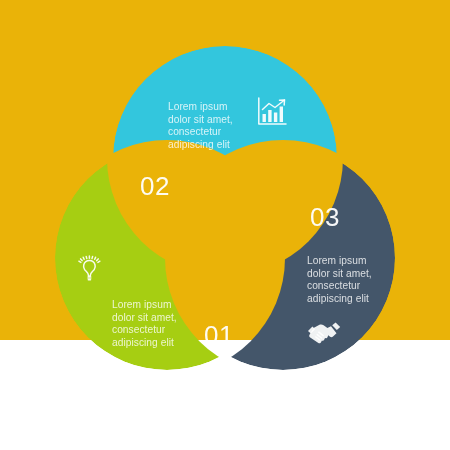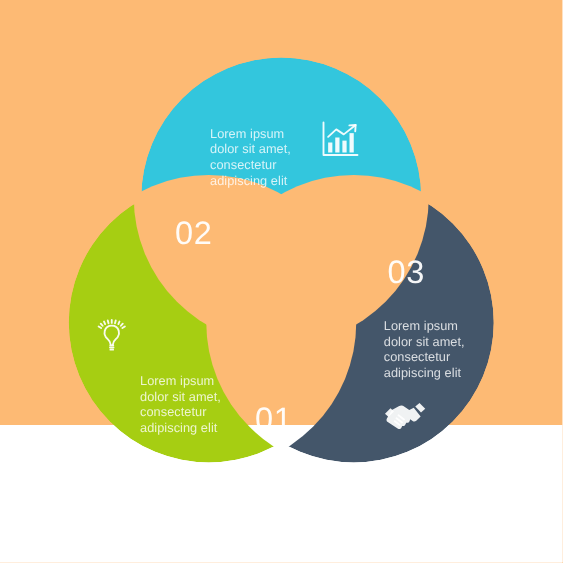--- a/index.html
+++ b/index.html
@@ -10,21 +10,21 @@
   body {
     width: 450px;
     height: 450px;
     font-family: "Liberation Sans", sans-serif;
     overflow: hidden;
   }
   #infographic-root {
     position: relative;
     width: 450px;
     height: 340px;
-    background: #fdba74;
+    background: #eab308;
     text-align: right;
   }
   svg#trefoil-svg {
     position: absolute;
     left: 0;
     top: 0;
     width: 450px;
     height: 450px;
     display: block;
   }

